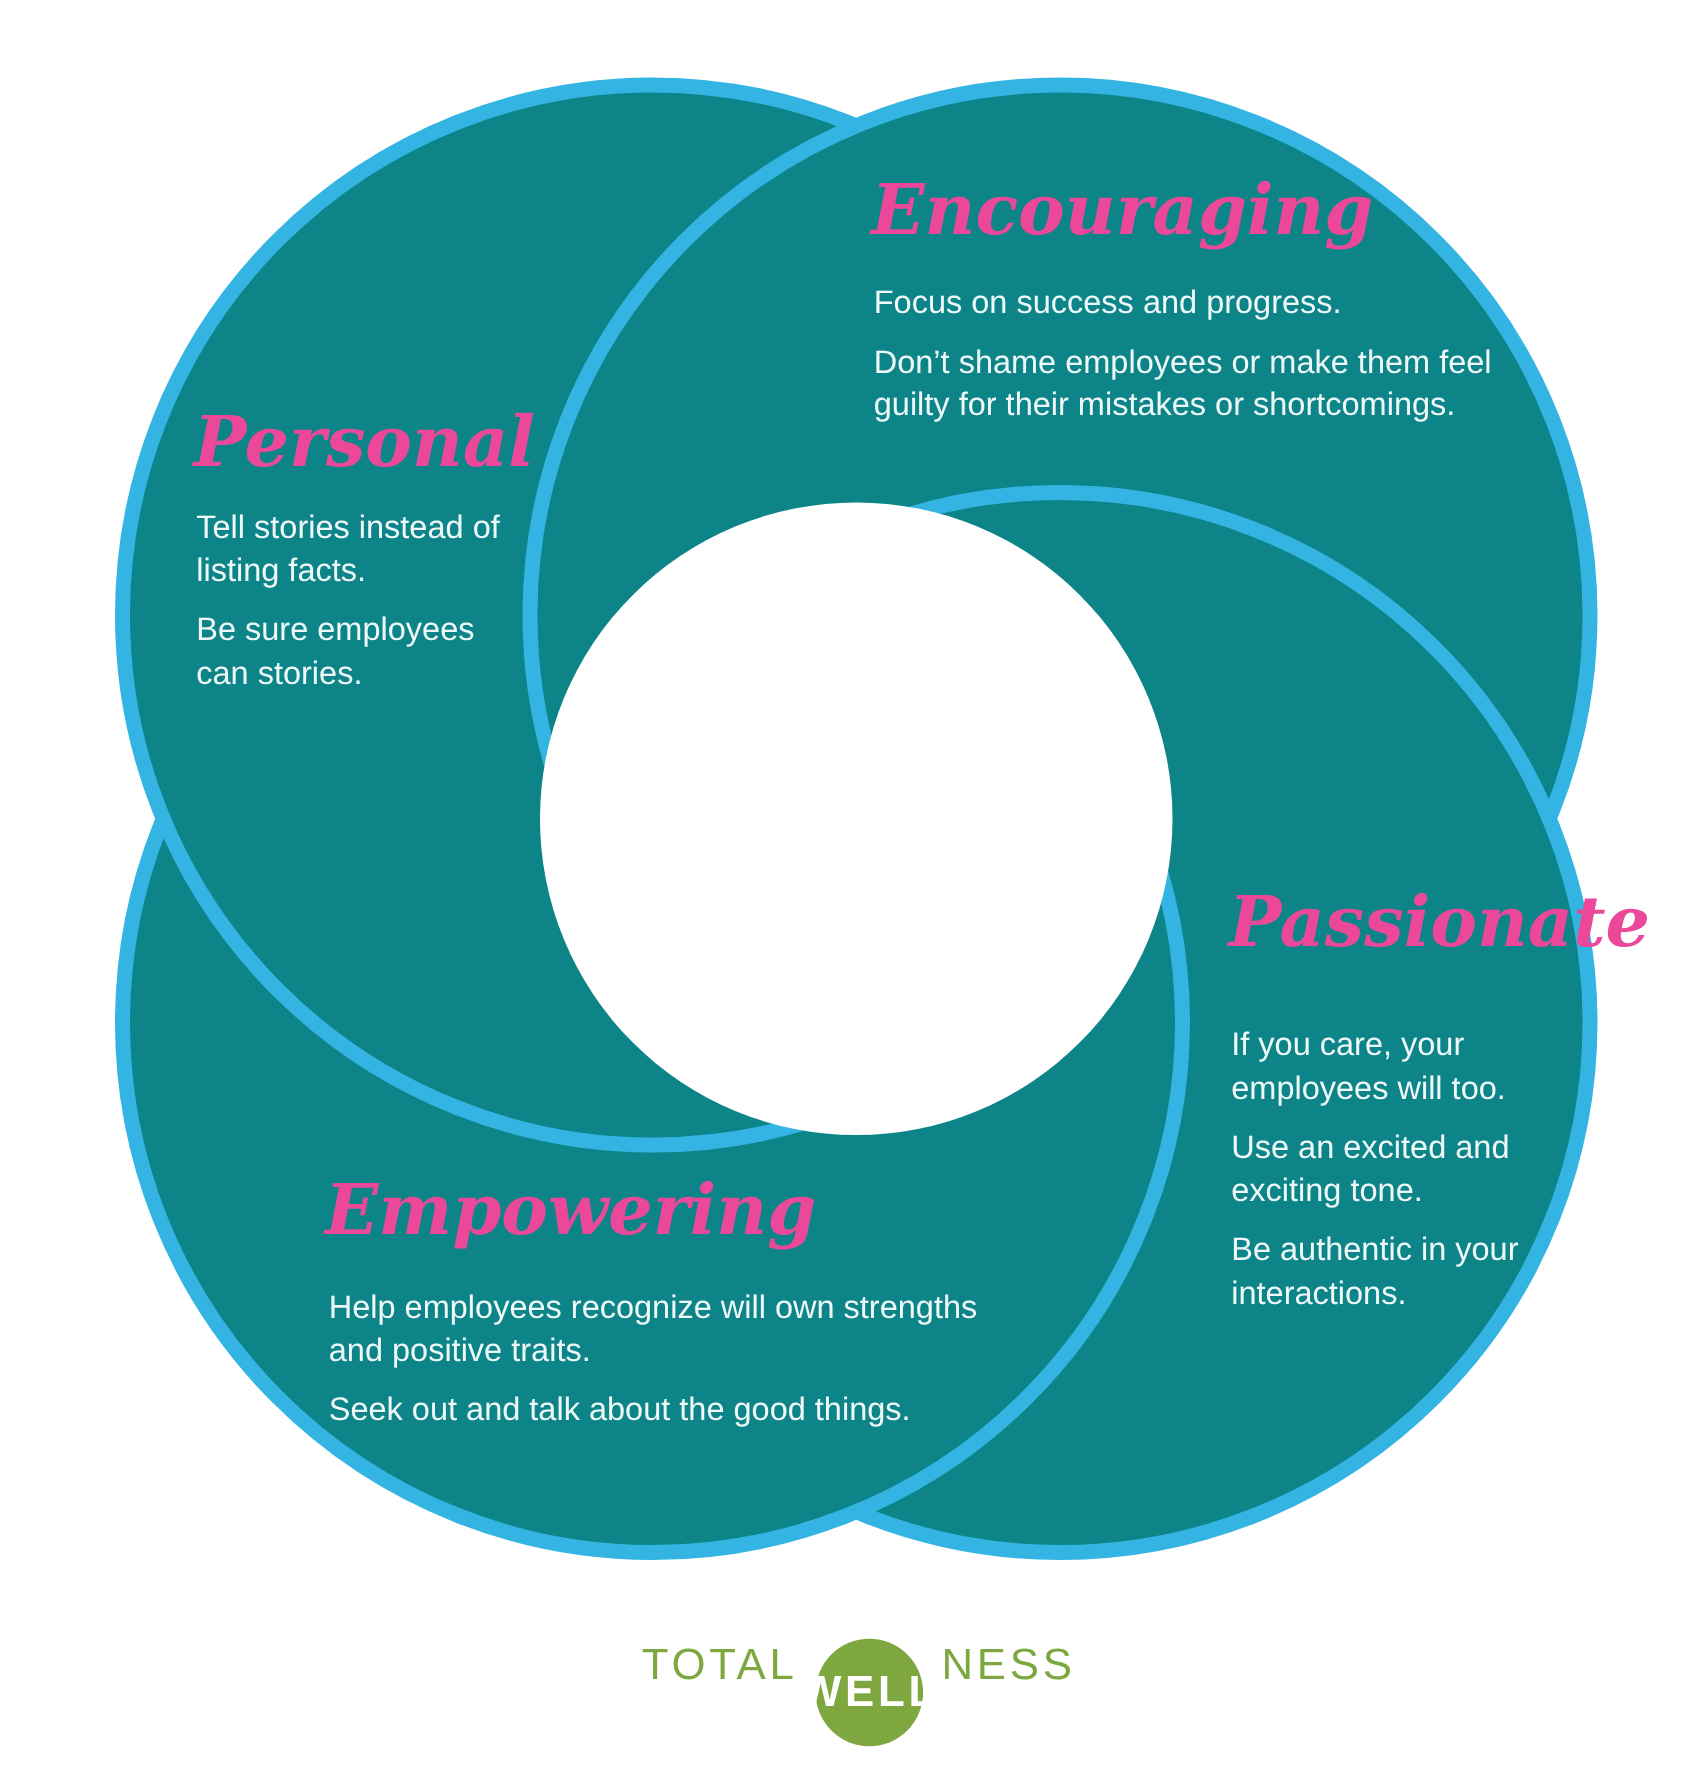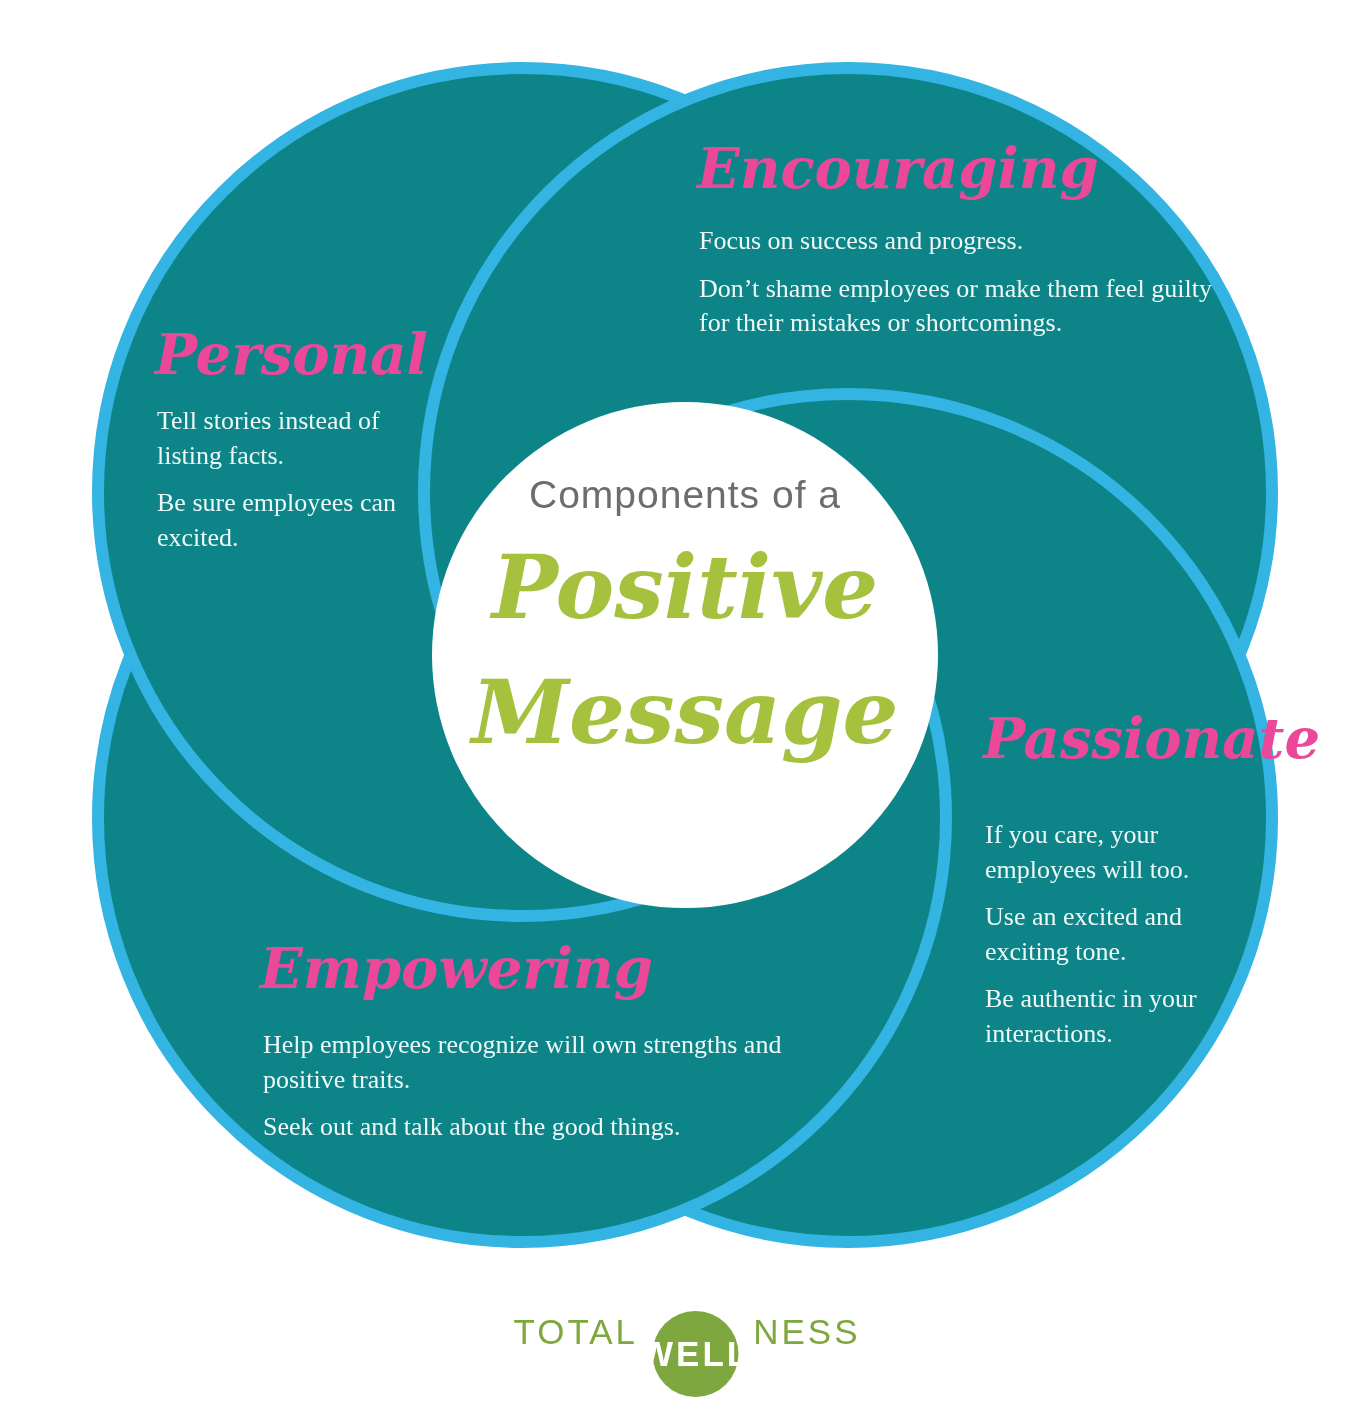--- a/index.html
+++ b/index.html
@@ -28,21 +28,21 @@
   .script-head{
     font-family:"DejaVu Serif", serif;
     font-style:italic;
     font-weight:bold;
     color:#ec4899;
     font-size:56px;
     line-height:1.1;
     white-space:nowrap;
   }
   .body-copy{font-size:26px;line-height:1.33;}
-  .body-copy p{margin:0 0 13px 0;font-family:Liberation Serif, serif;}
+  .body-copy p{margin:0 0 13px 0;}
 
   .head-encouraging{left:697px;top:138px;}
   .body-encouraging{left:699px;top:224px;width:540px;}
 
   .head-personal{left:155px;top:324px;}
   .body-personal{left:157px;top:404px;width:265px;}
 
   .head-passionate{left:983px;top:708px;}
   .body-passionate{left:985px;top:794px;width:265px;margin-top:24px;}
 
@@ -131,28 +131,23 @@
 
   <div class="txt script-head head-encouraging">Encouraging</div>
   <div class="txt body-copy body-encouraging">
     <p>Focus on success and progress.</p>
     <p>Don’t shame employees or make them feel guilty for their mistakes or shortcomings.</p>
   </div>
 
   <div class="txt script-head head-personal">Personal</div>
   <div class="txt body-copy body-personal">
     <p>Tell stories instead of listing facts.</p>
-    <p>Be sure employees can excited.</p>
+    <p>Be sure employees can stories.</p>
   </div>
 
-  <div class="center-block">
-    <div class="center-kicker">Components of a</div>
-    <div class="center-title">Positive</div>
-    <div class="center-title">Message</div>
-  </div>
 
   <div class="txt script-head head-passionate">Passionate</div>
   <div class="txt body-copy body-passionate">
     <p>If you care, your employees will too.</p>
     <p>Use an excited and exciting tone.</p>
     <p>Be authentic in your interactions.</p>
   </div>
 
   <div class="txt script-head head-empowering">Empowering</div>
   <div class="txt body-copy body-empowering">

